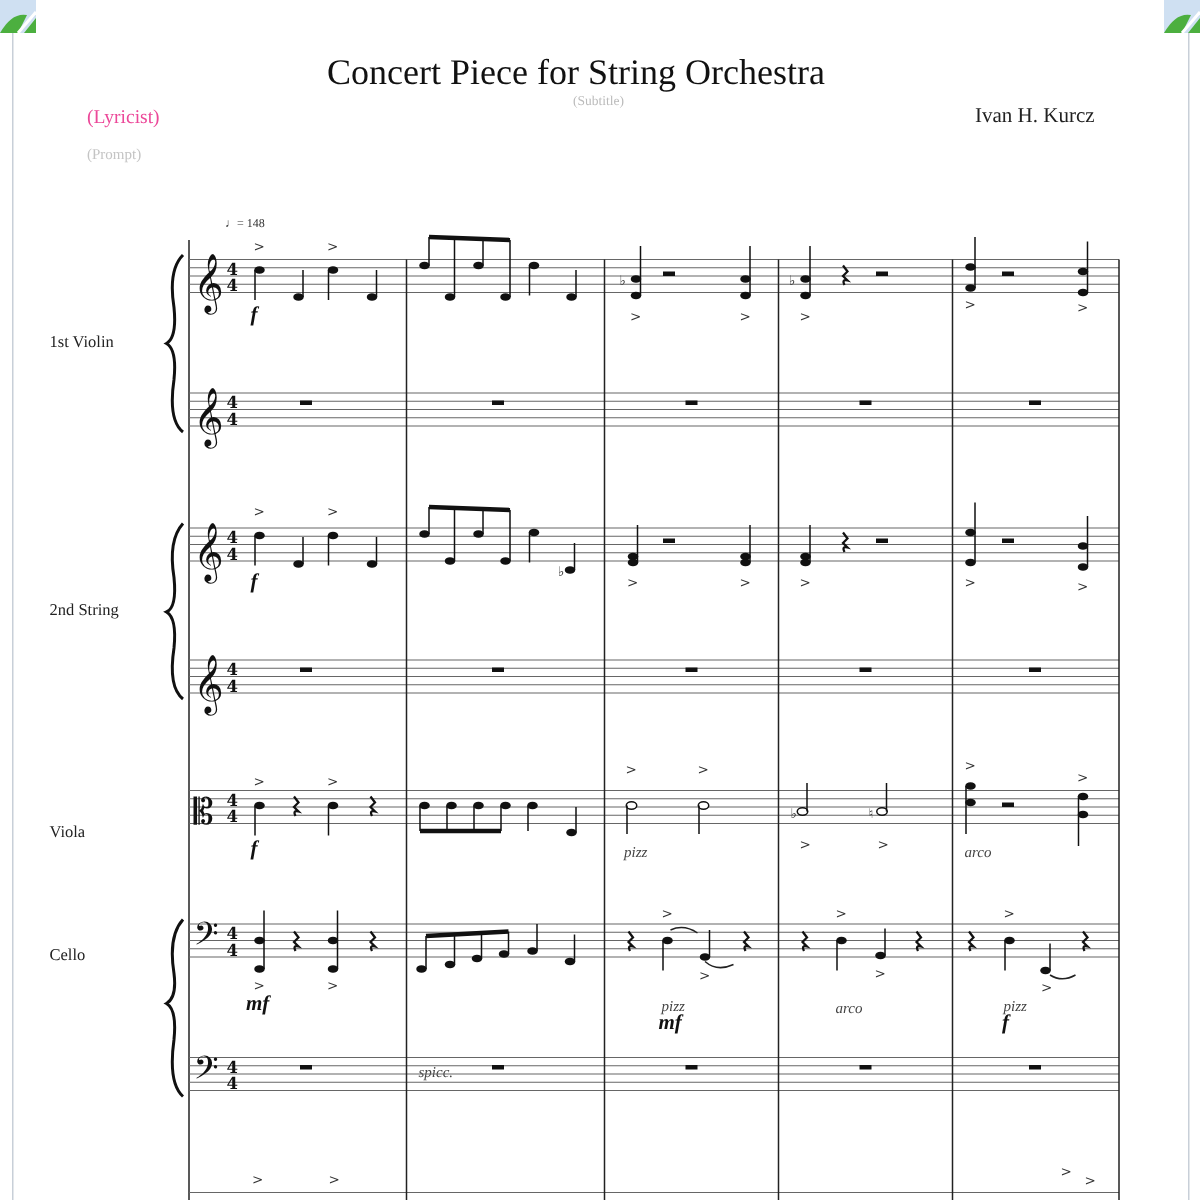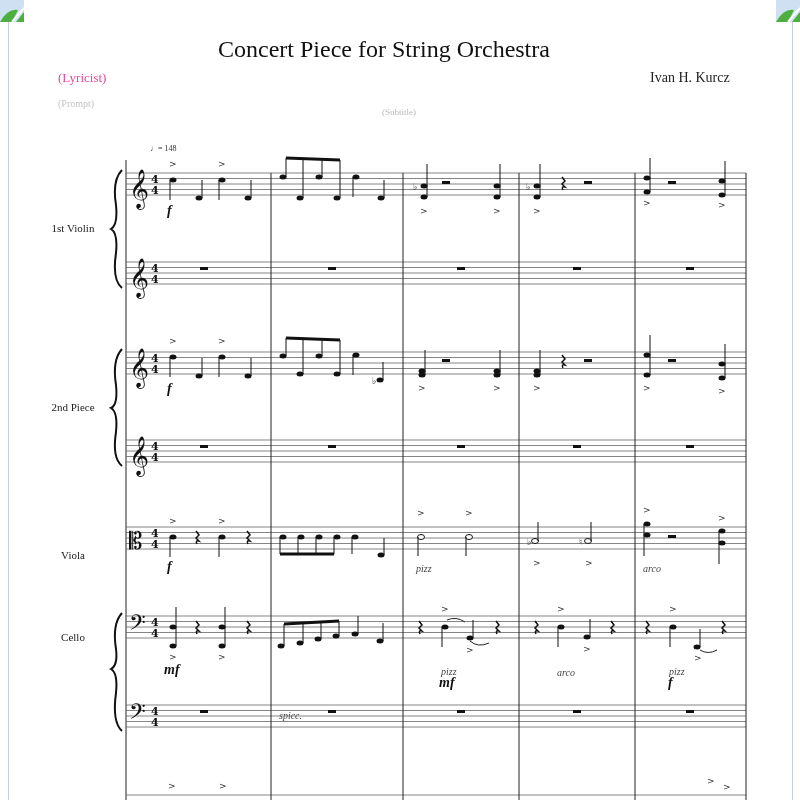--- a/index.html
+++ b/index.html
@@ -3,26 +3,26 @@
 <meta charset="utf-8">
 <style>
   html, body { margin:0; padding:0; }
   body { width:800px; height:800px; overflow:hidden; background:#ffffff; position:relative; font-family:"Liberation Serif", serif; }
   .frame-left { position:absolute; left:8px; top:22px; width:1px; height:778px; background:#c8cfd8; }
   .frame-right { position:absolute; left:792px; top:22px; width:1px; height:778px; background:#c8cfd8; }
   .corner { position:absolute; top:0; width:24px; height:22px; }
   .corner.left { left:0; }
   .corner.right { left:776px; }
   .title { position:absolute; left:0; width:768px; top:36px; text-align:center; font-size:24px; color:#111; }
-  .subtitle { position:absolute; left:0; width:798px; top:62px; text-align:center; font-size:9px; color:#bbbbbb;margin-top:45px; }
+  .subtitle { position:absolute; left:0; width:798px; top:62px; text-align:center; font-size:9px; color:#bbbbbb; }
   .composer { position:absolute; left:650px; top:70px; font-size:14px; color:#222;font-family:Liberation Serif, serif; }
   .lyricist { position:absolute; left:58px; top:70px; font-size:13px; color:#ec4899; }
   .prompt { position:absolute; left:58px; top:98px; font-size:10px; color:#c4c4c4; }
   .tempo { position:absolute; left:150px; top:144px; font-size:8px; color:#333; font-family:Liberation Serif, serif; }
-  .inst-label { position:absolute; font-size:11px; color:#222; text-align:center; width:80px; }
+  .inst-label { position:absolute; font-size:11px; color:#222; text-align:left; width:80px; }
   .score { position:absolute; left:0; top:0; width:800px; height:800px; }
   .ann { position:absolute; font-style:italic; font-size:10px; color:#444; }
   .dyn { position:absolute; font-style:italic; font-weight:bold; font-size:14px; color:#111; }
 </style>
 </head>
 <body>
 
 <div class="frame-left"></div>
 <div class="frame-right"></div>
 
@@ -40,21 +40,21 @@
 </svg>
 
 <div class="title">Concert Piece for String Orchestra</div>
 <div class="subtitle">(Subtitle)</div>
 <div class="composer">Ivan H. Kurcz</div>
 <div class="lyricist">(Lyricist)</div>
 <div class="prompt">(Prompt)</div>
 <div class="tempo">♩= 148</div>
 
 <div class="inst-label" style="left:33px; top:222px;">1st Violin</div>
-<div class="inst-label" style="left:33px; top:401px;">2nd Piece</div>
+<div class="inst-label" style="left:33px; top:401px;">2nd String</div>
 <div class="inst-label" style="left:33px; top:531px;margin-top:18px;">Viola</div>
 <div class="inst-label" style="left:33px; top:631px;">Cello</div>
 
 <div class="dyn" style="left:167px; top:203px;">f</div>
 <div class="dyn" style="left:167px; top:381px;">f</div>
 <div class="dyn" style="left:167px; top:559px;">f</div>
 <div class="ann" style="left:416px; top:563px;">pizz</div>
 <div class="ann" style="left:643px; top:563px;">arco</div>
 <div class="dyn" style="left:164px; top:662px;">mf</div>
 <div class="ann" style="left:279px; top:710px;">spicc.</div>

